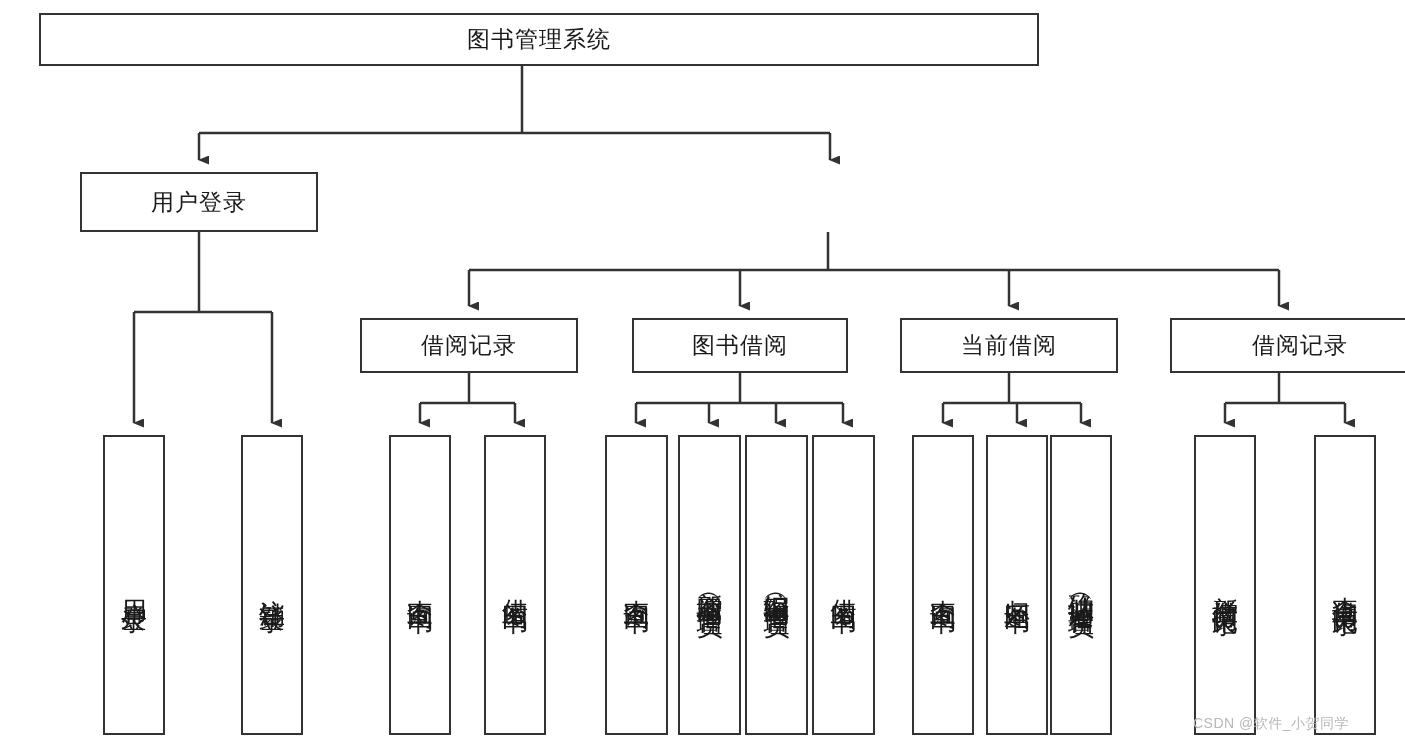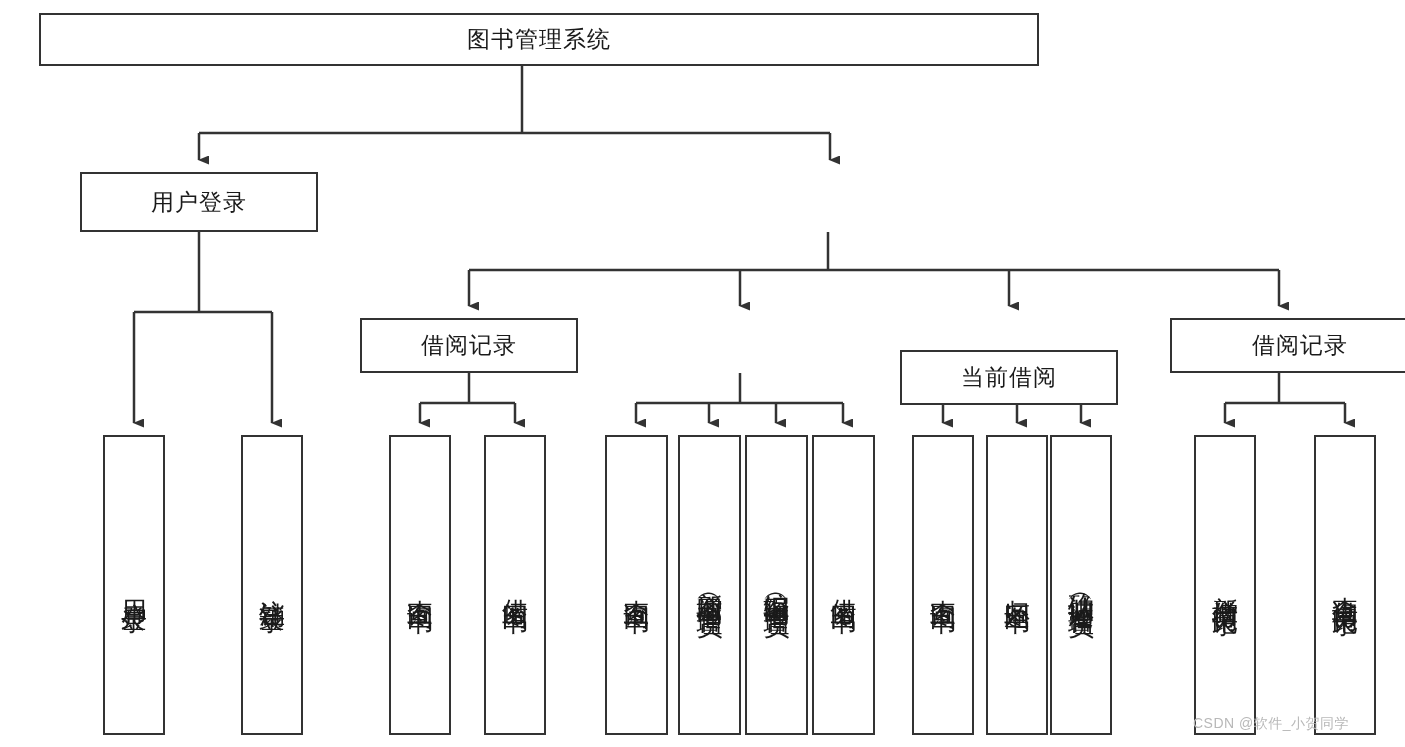--- a/index.html
+++ b/index.html
@@ -111,21 +111,22 @@
       <path d="M1225,403 L1225,423" marker-end="url(#arrow)"></path>
       <path d="M1345,403 L1345,423" marker-end="url(#arrow)"></path>
     </g>
   </svg>
 
   <div class="node node-h" style="left: 22px; top: 13px; width: 1000px; height: 53px; margin-left: 17px;">图书管理系统</div>
 
   <div class="node node-h" style="left: 80px; top: 172px; width: 238px; height: 60px;">用户登录</div>
 
   <div class="node node-h" style="left: 360px; top: 318px; width: 218px; height: 55px;">借阅记录</div>
-  <div class="node node-h" style="left: 900px; top: 318px; width: 218px; height: 55px; margin-top: 32px;">当前借阅</div>
+  <div class="node node-h" style="left: 632px; top: 318px; width: 216px; height: 55px;">图书借阅</div>
+  <div class="node node-h" style="left: 900px; top: 318px; width: 218px; height: 55px;">当前借阅</div>
   <div class="node node-h" style="left: 1170px; top: 318px; width: 260px; height: 55px;">借阅记录</div>
 
   <div class="node node-v" style="left: 103px; top: 435px; width: 62px; height: 300px;">用户登录</div>
   <div class="node node-v" style="left: 241px; top: 435px; width: 62px; height: 300px;">注销登录</div>
   <div class="node node-v" style="left: 389px; top: 435px; width: 62px; height: 300px;">查询图书</div>
   <div class="node node-v" style="left: 484px; top: 435px; width: 62px; height: 300px;">借阅图书</div>
   <div class="node node-v" style="left: 605px; top: 435px; width: 63px; height: 300px;">查询图书</div>
   <div class="node node-v" style="left: 678px; top: 435px; width: 63px; height: 300px;">新增图书（管理员）</div>
   <div class="node node-v" style="left: 745px; top: 435px; width: 63px; height: 300px;">编辑图书（管理员）</div>
   <div class="node node-v" style="left: 812px; top: 435px; width: 63px; height: 300px;">借阅图书</div>

